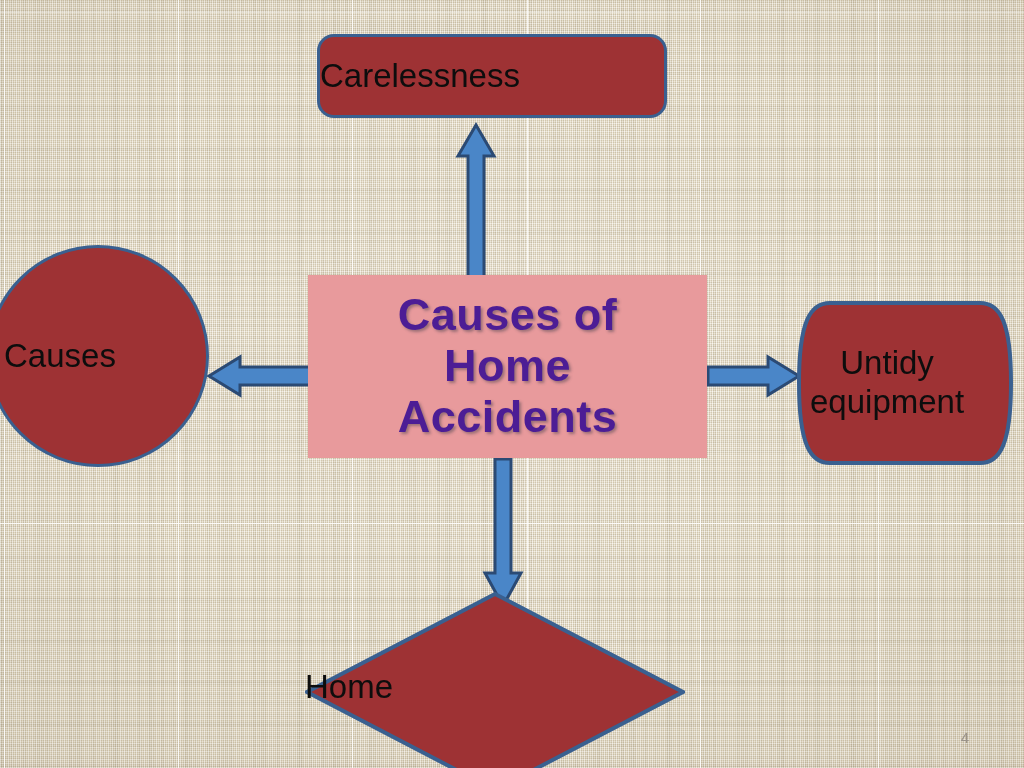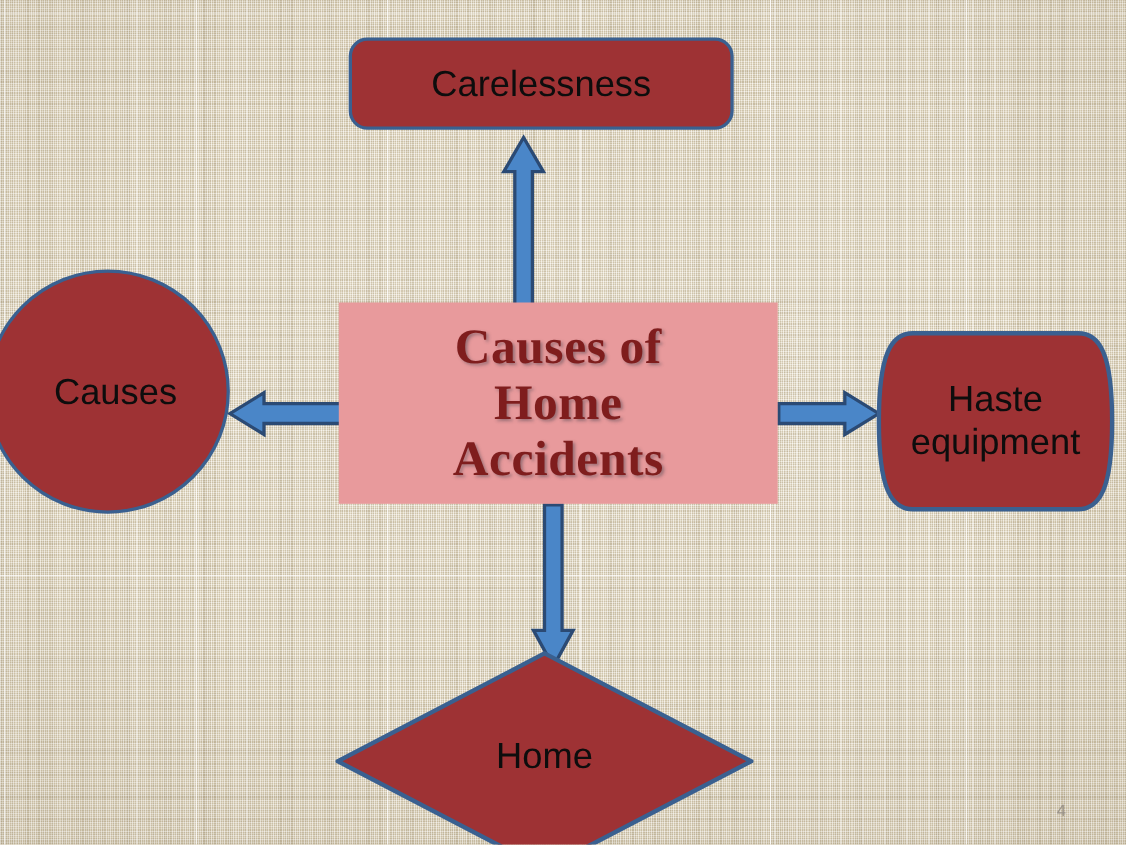--- a/index.html
+++ b/index.html
@@ -69,21 +69,21 @@
     background: rgba(255,255,255,0.80);
   }
   .guide-v { width: 1px; top: 0; bottom: 0; }
   .guide-h { height: 1px; left: 0; right: 0; }
 
   
   .node {
     position: absolute;
     display: flex;
     align-items: center;
-    justify-content: center;
+    justify-content: flex-start;
     text-align: center;
     color: #0d0d0d;
     font-size: 33px;
     line-height: 1.18;
     box-sizing: border-box;
   }
 
   
   #node-carelessness {
     left: 317px;
@@ -142,25 +142,25 @@
     top: 275px;
     width: 399px;
     height: 183px;
     background: #e89a9c;
     display: flex;
     align-items: center;
     justify-content: center;
     text-align: center;
   }
   #node-center .center-label {
-    font-family: Liberation Serif, serif;
+    font-family: Liberation Sans, sans-serif;
     font-weight: 700;
     font-size: 45px;
     line-height: 1.13;
-    color: #7f1d1d;
+    color: #4c1d95;
     letter-spacing: 0.5px;
     text-shadow: 2px 2px 3px rgba(60,60,70,0.45);
     white-space: pre-line;
   }
 
   
   .arrow { position: absolute; }
   .arrow svg { display: block; }
 
   
@@ -225,21 +225,21 @@
   <div class="node" id="node-faulty">
     <svg class="shape-svg" viewBox="0 0 218 166" preserveAspectRatio="none">
       <path d="M 34 3
                L 184 3
                C 204 3 215 22 215 83
                C 215 144 204 163 184 163
                L 34 163
                C 14 163 3 144 3 83
                C 3 22 14 3 34 3 Z" fill="#9e3234" stroke="#3a6090" stroke-width="4"></path>
     </svg>
-    <span class="node-label" style="white-space:pre-line;">Haste
+    <span class="node-label" style="white-space:pre-line;">Untidy
 equipment</span>
   </div>
 
   <div class="node" id="node-haste">
     <svg class="shape-svg" viewBox="0 0 380 200" preserveAspectRatio="none">
       <polygon points="190,2 378,100 190,198 2,100" fill="#9e3234" stroke="#3a6090" stroke-width="4" stroke-linejoin="miter"></polygon>
     </svg>
     <span class="node-label">Home</span>
   </div>
 

